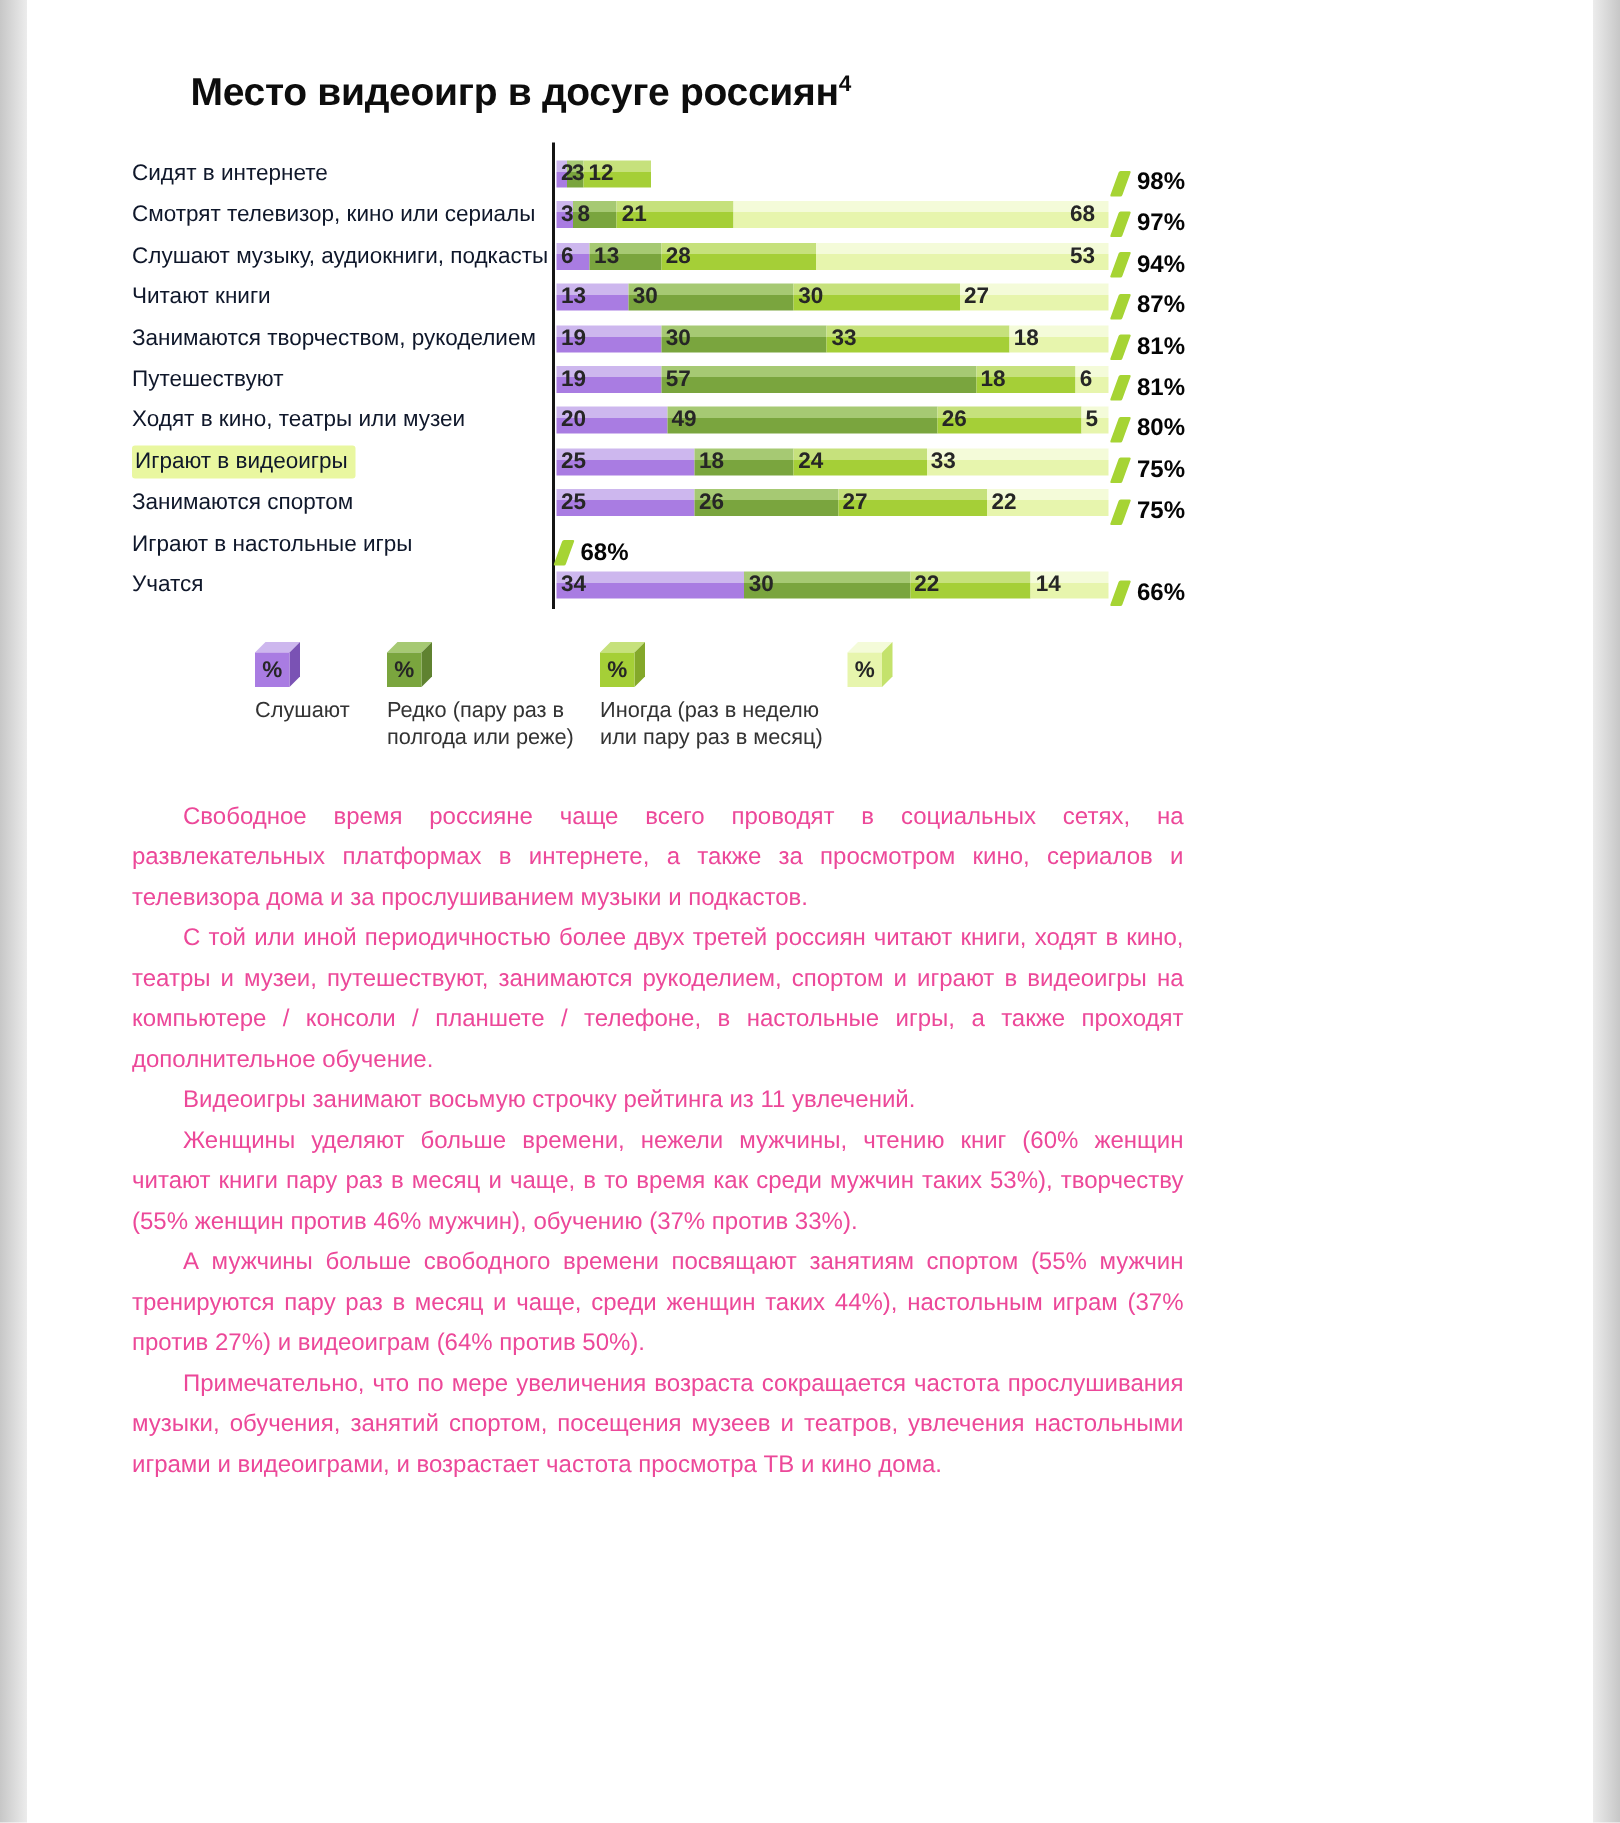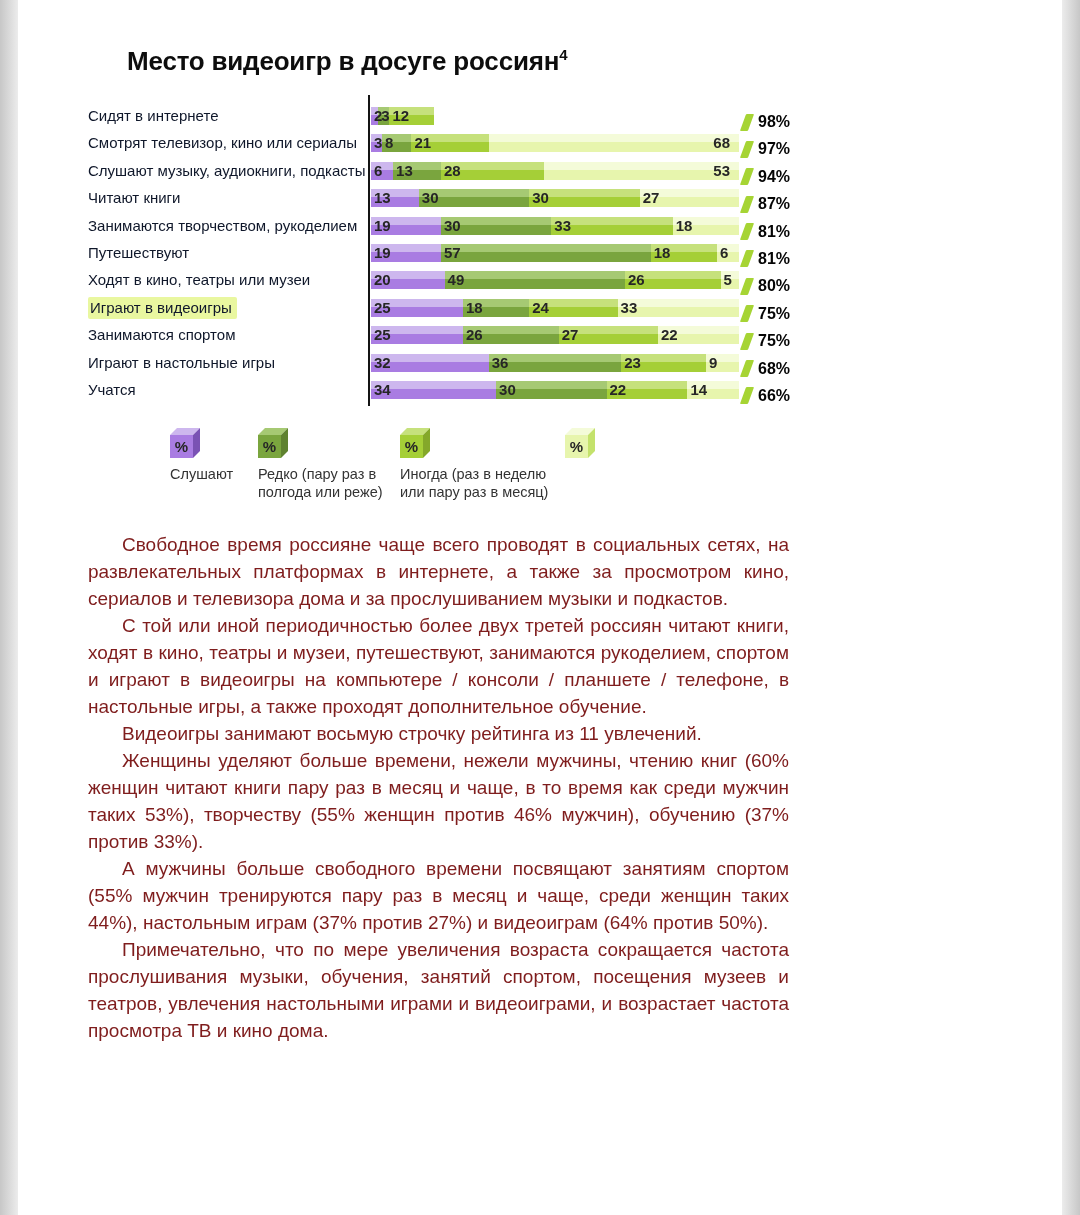--- a/index.html
+++ b/index.html
@@ -67,22 +67,22 @@
     display: flex; align-items: center; justify-content: center;
     font-size: 15px; font-weight: 700; color: #262626;
   }
   .face-top { position: absolute; left: 0; top: 0; width: 23px; height: 7px; transform: translateX(3.5px) skewX(-45deg); }
   .face-side { position: absolute; left: 23px; top: 7px; width: 7px; height: 23px; transform: translateY(-3.5px) skewY(-45deg); }
   .legend-label { font-size: 14.5px; line-height: 18px; color: #333; padding-right: 10px; }
 
   
   .article { width: 701px; margin-top: 30px; }
   .para {
-    font-size: 19px; line-height: 27px; text-align: justify;
-    text-indent: 34px; color: #7f1d1d;
+    font-size: 16px; line-height: 27px; text-align: justify;
+    text-indent: 34px; color: #ec4899;
   }
 </style>
 </head>
 <body>
 
 <div class="gutter left"></div>
 <div class="gutter right"></div>
 
 <div class="page">
   <h1 class="title"><span>Место видеоигр в досуге россиян</span><sup>4</sup></h1>
@@ -270,34 +270,20 @@
               <span class="num">22</span>
             </div>
           </div>
           <div class="tail">
             <div class="marker" style="background: rgb(166, 212, 52);"></div>
             <span class="total">75%</span>
           </div>
         </div>
         <div class="chart-row">
           <div class="cat-label"><span>Играют в настольные игры</span></div>
-          <div class="bar">
-            <div class="seg" style="left: 0%; width: 32%; background: linear-gradient(rgb(205, 183, 238) 0px, rgb(205, 183, 238) 42%, rgb(169, 124, 226) 42%, rgb(169, 124, 226) 100%);">
-              <span class="num">32</span>
-            </div>
-            <div class="seg" style="left: 32%; width: 36%; background: linear-gradient(rgb(166, 201, 115) 0px, rgb(166, 201, 115) 42%, rgb(122, 165, 62) 42%, rgb(122, 165, 62) 100%);">
-              <span class="num">36</span>
-            </div>
-            <div class="seg" style="left: 68%; width: 23%; background: linear-gradient(rgb(198, 225, 124) 0px, rgb(198, 225, 124) 42%, rgb(165, 207, 55) 42%, rgb(165, 207, 55) 100%);">
-              <span class="num">23</span>
-            </div>
-            <div class="seg" style="left: 91%; width: 9%; background: linear-gradient(rgb(244, 251, 217) 0px, rgb(244, 251, 217) 42%, rgb(231, 245, 173) 42%, rgb(231, 245, 173) 100%);">
-              <span class="num">9</span>
-            </div>
-          </div>
           <div class="tail">
             <div class="marker" style="background: rgb(166, 212, 52);"></div>
             <span class="total">68%</span>
           </div>
         </div>
         <div class="chart-row">
           <div class="cat-label"><span>Учатся</span></div>
           <div class="bar">
             <div class="seg" style="left: 0%; width: 34%; background: linear-gradient(rgb(205, 183, 238) 0px, rgb(205, 183, 238) 42%, rgb(169, 124, 226) 42%, rgb(169, 124, 226) 100%);">
               <span class="num">34</span>

